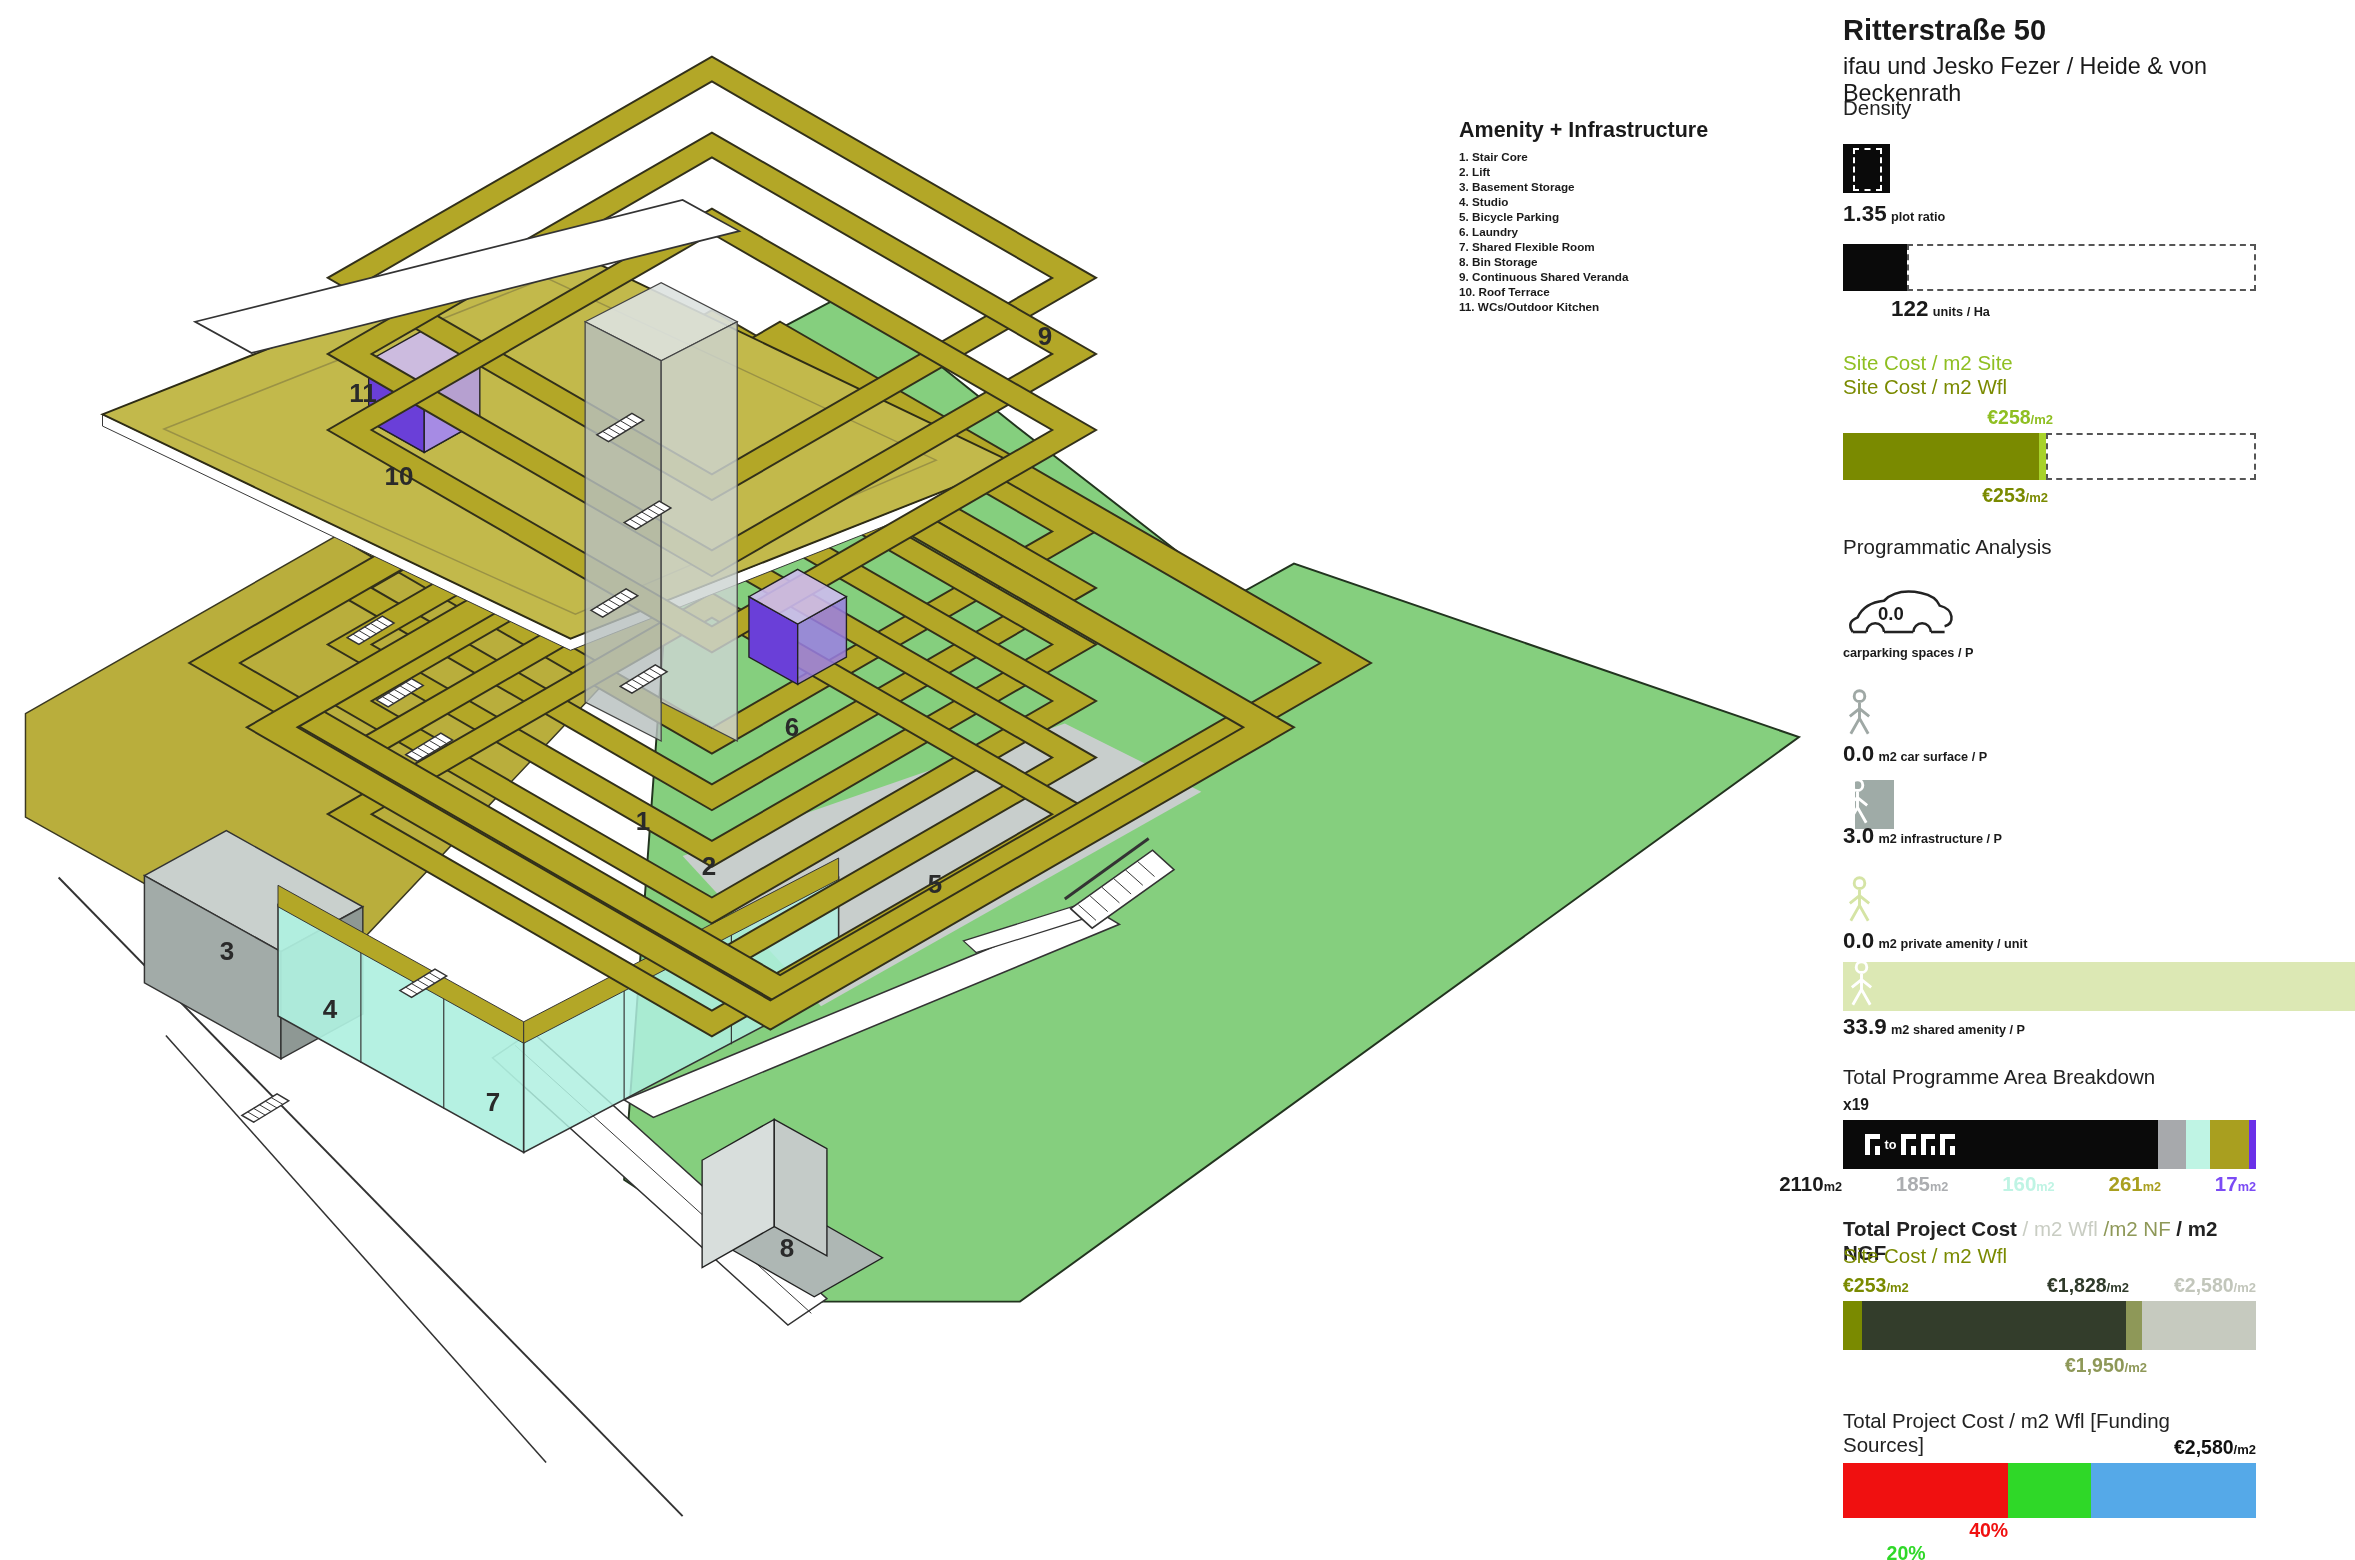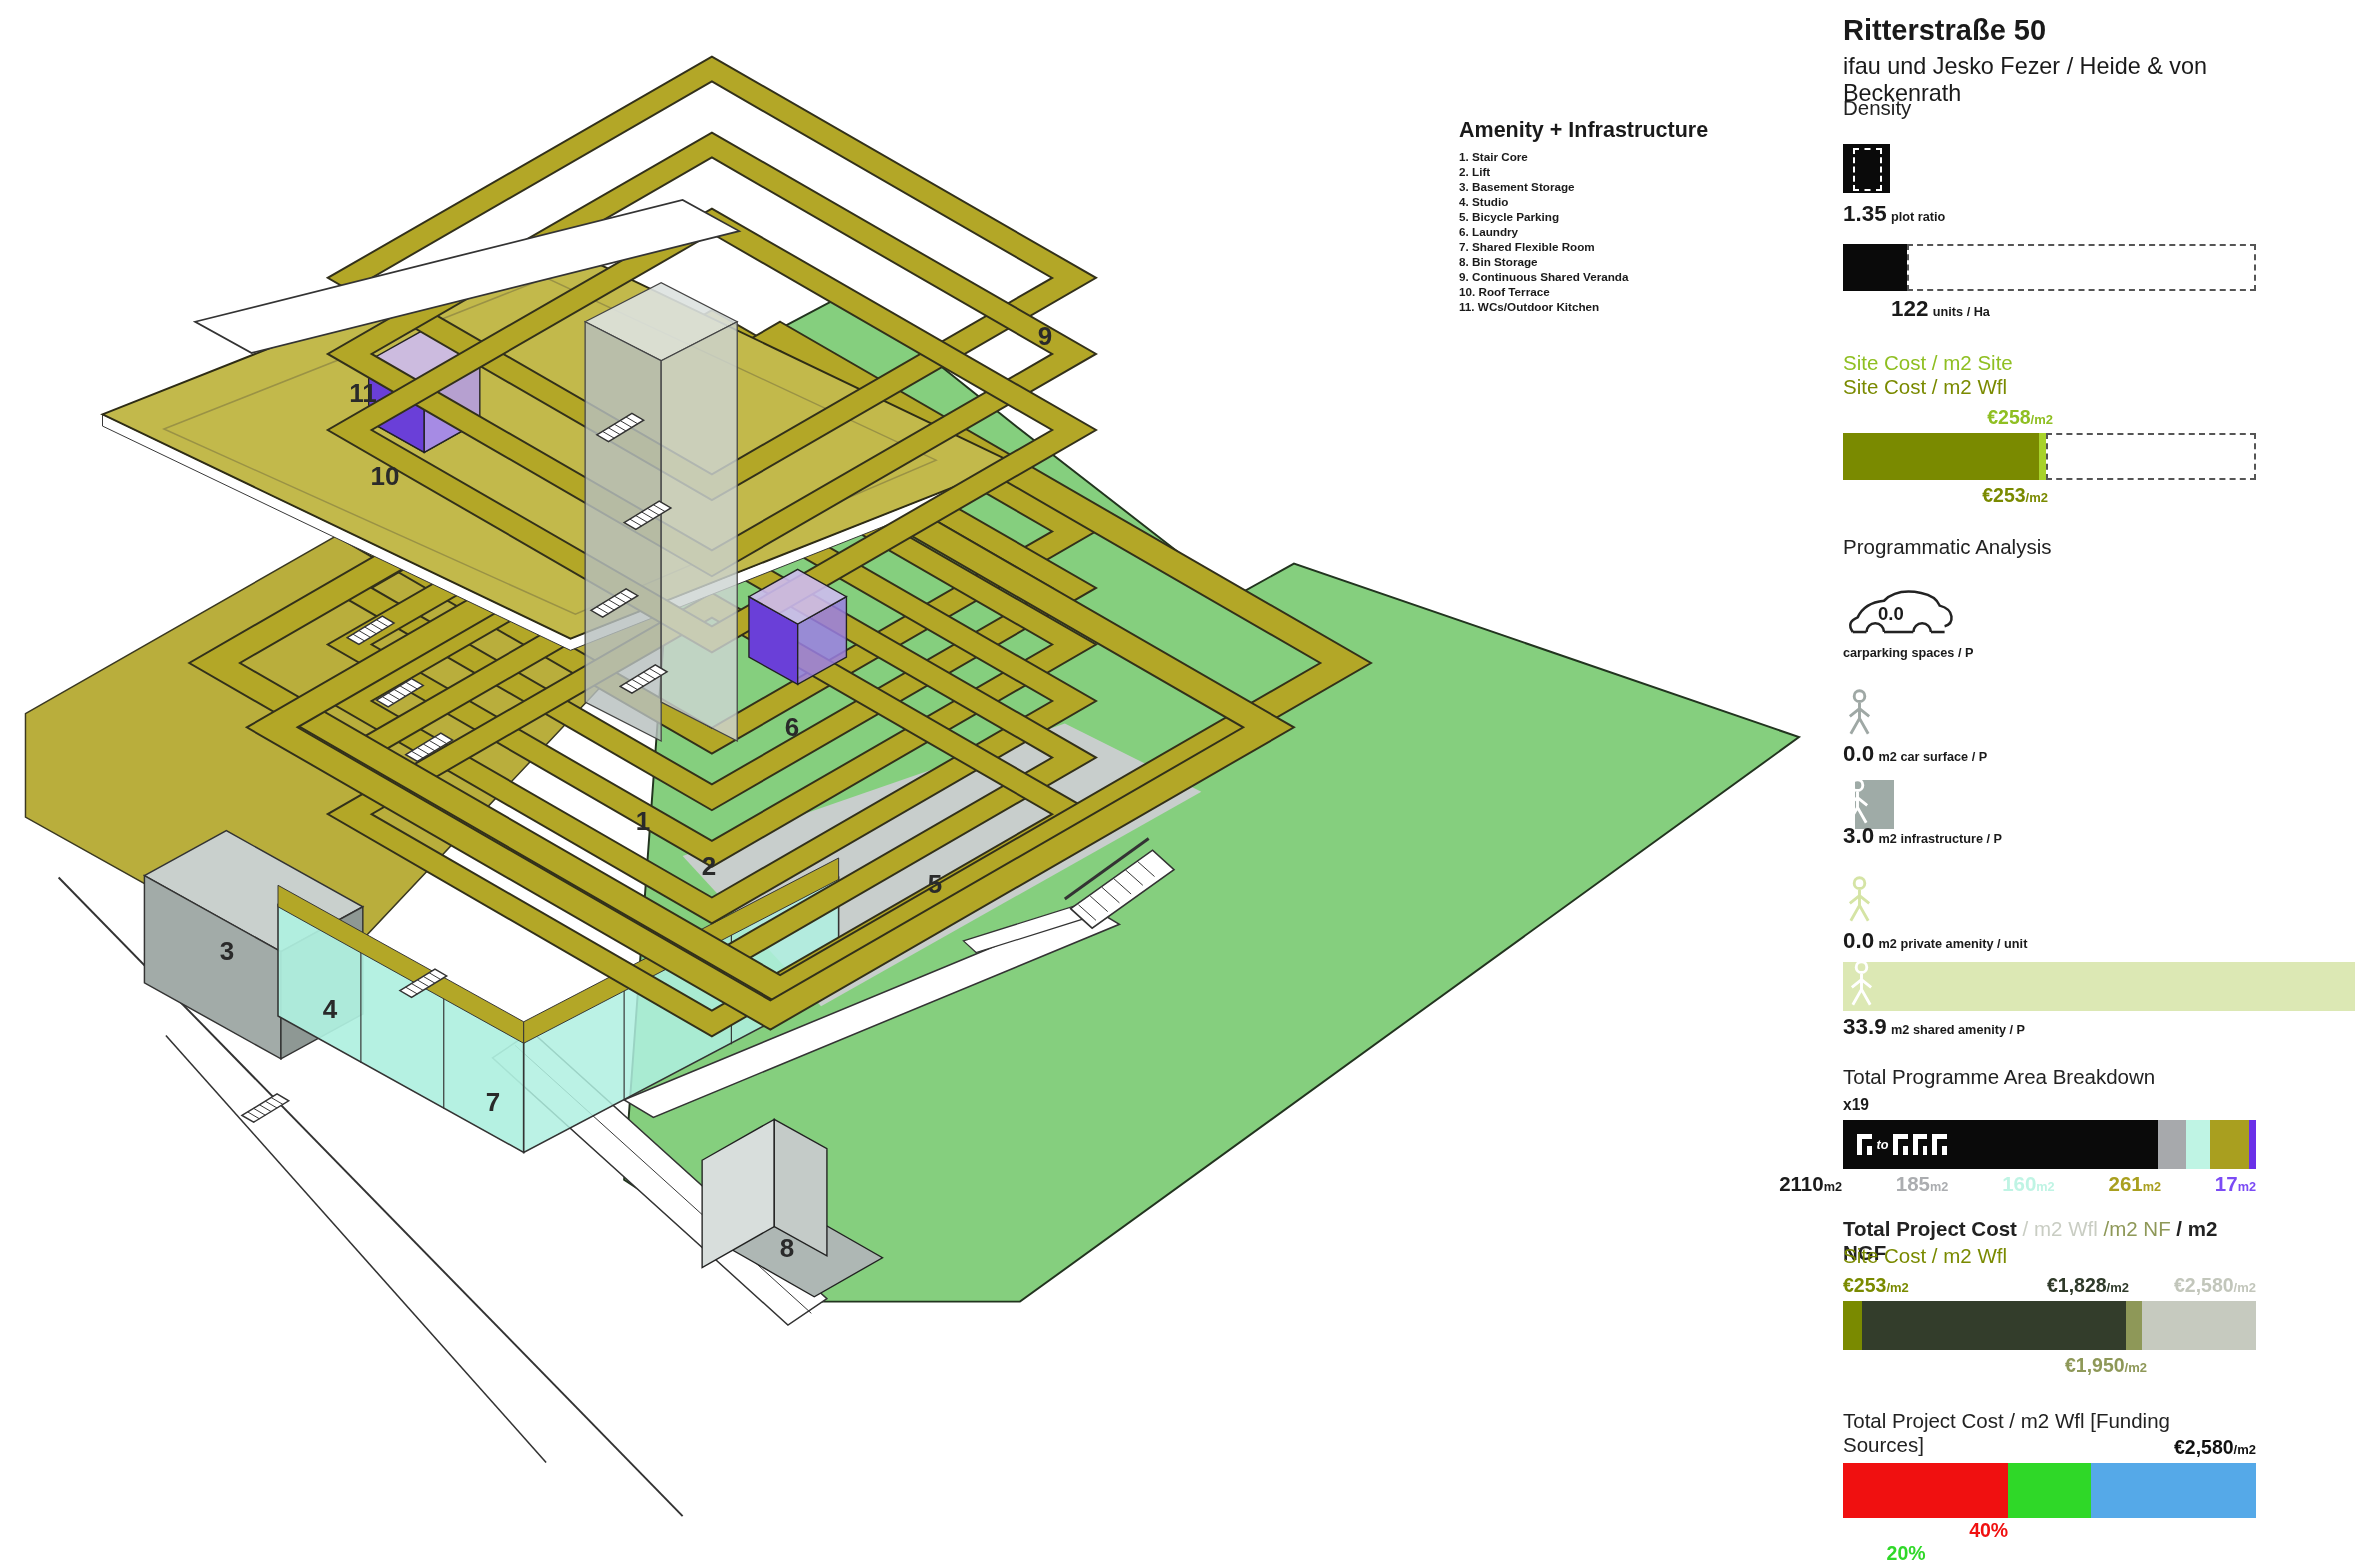--- a/index.html
+++ b/index.html
@@ -23,21 +23,21 @@
   .eur .per{font-size:13px;font-weight:700;}
   .bar{position:absolute;display:flex;}
   .seg{height:100%;}
   .dashbox{border:2px dashed #555;box-sizing:border-box;}
   .row-labels{position:absolute;display:flex;flex-direction:column;}
   .row-labels > div{text-align:right;box-sizing:border-box;}
   .area-labels{position:absolute;display:flex;justify-content:flex-end;gap:9.8px;align-items:baseline;}
   .area-labels span{font-size:20.5px;font-weight:700;margin-left:44px;}
   .area-labels span i{font-style:normal;font-size:12.7px;}
   .costhead span{font-size:20.5px;}
-  .glyph-row{display:flex;align-items:center;gap:4.9px;height:100%;padding-left:14px;font-style:italic;}
+  .glyph-row{display:flex;align-items:center;gap:4.9px;height:100%;padding-left:22px;}
   .bedglyph{display:inline-block;position:relative;width:14.6px;height:21.5px;}
   .bedglyph:before{content:"";position:absolute;left:0;top:0;width:14.6px;height:4.9px;background:#fff;}
   .bedglyph:after{content:"";position:absolute;left:0;top:0;width:4.9px;height:21.5px;background:#fff;}
   .bedglyph .foot{position:absolute;right:0;bottom:0;width:4.9px;height:8.8px;background:#fff;}
   .to-txt{color:#fff;font-size:12.7px;font-weight:700;}
 </style>
 </head>
 <body>
 
 <div class="stage">
@@ -170,21 +170,21 @@
   <div>
     <div class="axon-label" style="left:643px;top:821px;">1</div>
     <div class="axon-label" style="left:709px;top:866px;">2</div>
     <div class="axon-label" style="left:227px;top:951px;">3</div>
     <div class="axon-label" style="left:330px;top:1009px;">4</div>
     <div class="axon-label" style="left:935px;top:884px;">5</div>
     <div class="axon-label" style="left:792px;top:727px;">6</div>
     <div class="axon-label" style="left:493px;top:1102px;">7</div>
     <div class="axon-label" style="left:787px;top:1248px;">8</div>
     <div class="axon-label" style="left:1045px;top:336px;">9</div>
-    <div class="axon-label" style="left:385px;top:476px;">10</div>
+    <div class="axon-label" style="left:399px;top:476px;">10</div>
     <div class="axon-label" style="left:363px;top:393px;">11</div>
   </div>
 
   <div class="legend">
     <div class="legend-title">Amenity + Infrastructure</div>
     <div class="legend-item">1. Stair Core</div>
     <div class="legend-item">2. Lift</div>
     <div class="legend-item">3. Basement Storage</div>
     <div class="legend-item">4. Studio</div>
     <div class="legend-item">5. Bicycle Parking</div>

